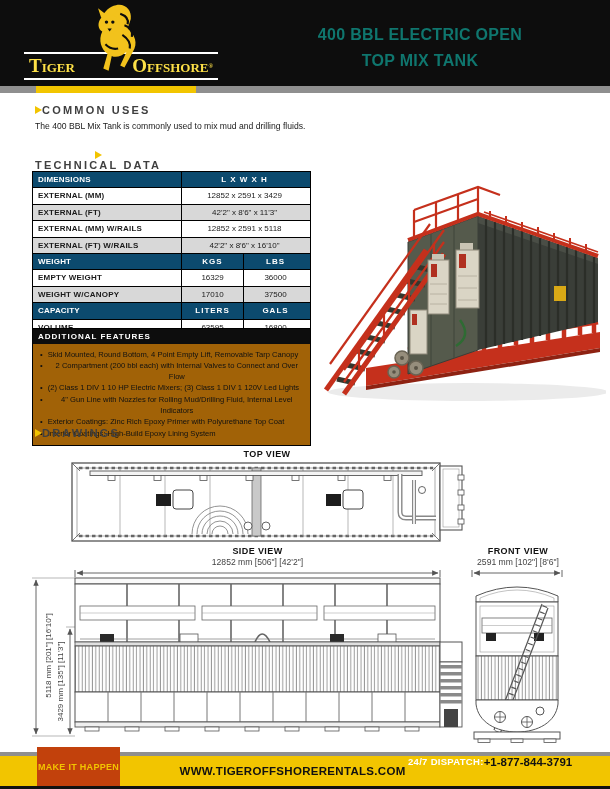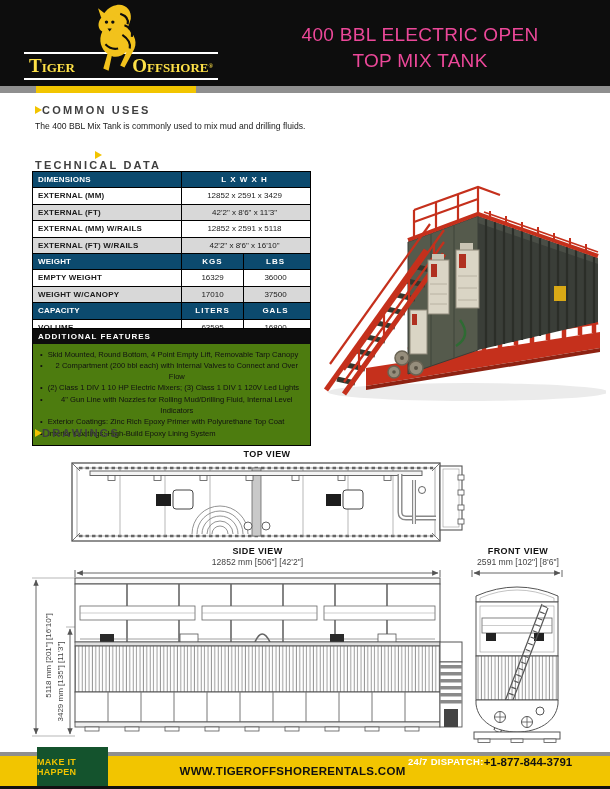--- a/index.html
+++ b/index.html
@@ -9,21 +9,21 @@
   
   .hdr{position:absolute;left:0;top:0;width:610px;height:86px;background:#0D0D0D;}
   .logo{position:absolute;left:24px;top:4px;width:196px;height:80px;}
   .brand{position:absolute;left:0;top:48px;width:184px;display:flex;justify-content:space-between;
          border-top:2.5px solid #fff;border-bottom:2.5px solid #fff;padding:1px 5px;
          font-family:"Liberation Serif","DejaVu Serif",serif;font-variant:small-caps;
          font-weight:bold;font-size:19px;line-height:22px;color:#fde047;}
   .tiger-svg{position:absolute;left:60px;top:-2px;z-index:2;}
   .reg{font-size:6px;vertical-align:top;}
   .title{position:absolute;left:238px;right:8px;top:22px;text-align:center;
-         color:#ec4899;font-weight:normal;font-size:19px;line-height:26px;letter-spacing:.3px;}
+         color:#0f766e;font-weight:bold;font-size:16px;line-height:26px;letter-spacing:.3px;}
 
   
   .rule{position:absolute;left:0;top:86px;width:610px;height:7px;background:#8F8F8F;}
   .rule-y{position:absolute;left:36px;top:0;width:160px;height:7px;background:#F2C500;}
 
   
   .sec{position:absolute;left:35px;display:flex;align-items:center;gap:0;}
   .tri{width:0;height:0;border-left:7px solid #F2C400;border-top:4.5px solid transparent;
        border-bottom:4.5px solid transparent;}
   .sec span{font-size:11px;font-weight:bold;letter-spacing:2.2px;color:#3F3F3F;}
@@ -36,38 +36,38 @@
         border-bottom:1px solid #000;font-size:8px;color:#1a1a1a;}
   .trow:last-child{border-bottom:none;}
   .trow.h{background:#0c4a6e;color:#fff;font-weight:bold;letter-spacing:1px;}
   .trow.g{background:#D8D8D8;}
   .tc{padding:0 5px;white-space:nowrap;overflow:hidden;}
   .tc.lbl{font-weight:bold;letter-spacing:.2px;}
   .tc.val{text-align:center;border-left:1px solid #000;padding:0 2px;}
   .tc.span2{grid-column:2/4;}
 
   
-  .features{position:absolute;left:32px;top:327.5px;width:277px;border:1.5px solid #000;background:#4d7c0f;}
+  .features{position:absolute;left:32px;top:327.5px;width:277px;border:1.5px solid #000;background:#a16207;}
   .f-head{background:#0D0D0D;color:#fff;font-weight:bold;font-size:8px;letter-spacing:1px;
           height:15px;line-height:15px;padding:0 5px;}
   .f-list{padding:5px 4px 6px 7px;text-align:center;}
   .f-item{font-size:7.6px;line-height:11.3px;color:#111;display:flex;gap:5px;}
   .f-item::before{content:"•";}
 
   
   .dlabel{position:absolute;font-size:9px;font-weight:bold;color:#111;text-align:center;letter-spacing:.4px;}
   .ddim{position:absolute;font-size:8.6px;color:#444;text-align:center;}
   .vdim{position:absolute;font-size:8px;color:#444;white-space:nowrap;transform:rotate(-90deg);text-align:center;}
   .dw{position:absolute;}
 
   
   .f-grayline{position:absolute;left:0;top:752px;width:610px;height:4px;background:#8F8F8F;}
   .f-band{position:absolute;left:0;top:756px;width:610px;height:30px;background:#F2C500;}
   .f-black{position:absolute;left:0;top:786px;width:610px;height:3px;background:#111;}
-  .f-box{position:absolute;left:37px;top:747px;width:71px;height:39px;background:#14532d;
+  .f-box{position:absolute;left:37px;top:747px;width:83px;height:39px;background:#c2410c;
          display:flex;align-items:center;justify-content:center;z-index:3;}
   .f-box span{color:#F2C400;font-size:9px;font-weight:bold;letter-spacing:.3px;}
   .f-site{position:absolute;left:160px;top:756px;width:265px;height:30px;line-height:30px;
           text-align:center;font-weight:bold;font-size:11.5px;letter-spacing:.3px;color:#111;z-index:3;}
   .f-dispatch{position:absolute;left:408px;top:756px;width:196px;height:42px;display:flex;
               align-items:flex-start;z-index:3;}
   .f-dispatch .dl{color:#fff;font-weight:bold;font-size:9.5px;letter-spacing:.3px;}
   .f-dispatch .ph{color:#111;font-weight:bold;font-size:11.5px;}
 </style>
 </head>

